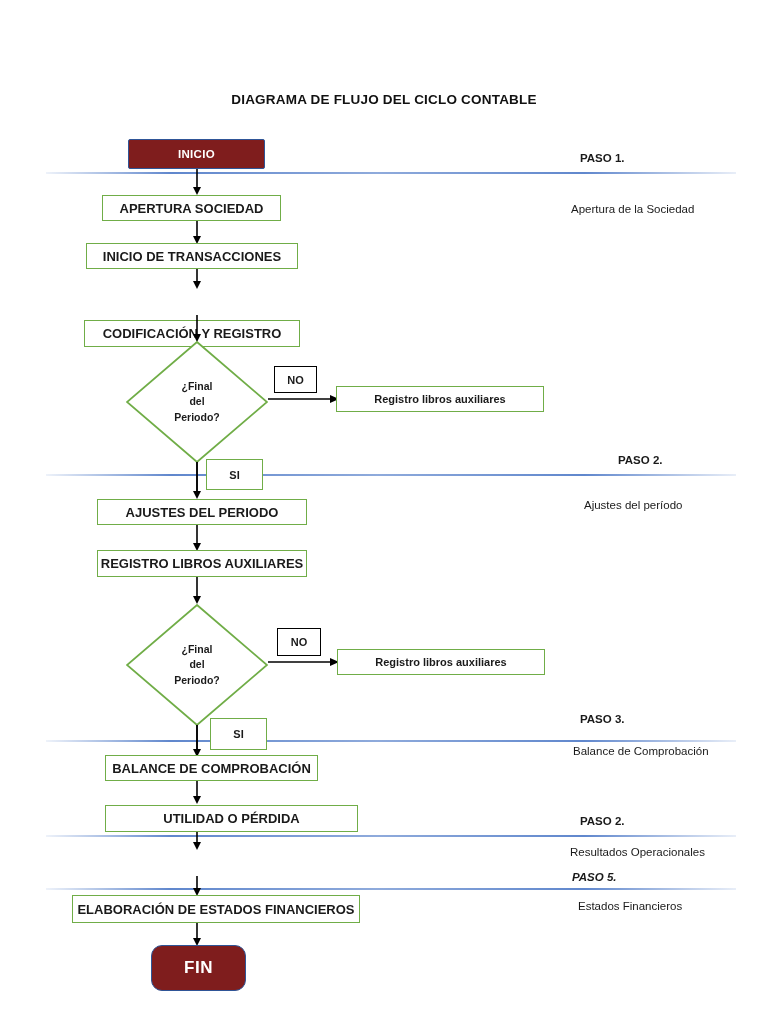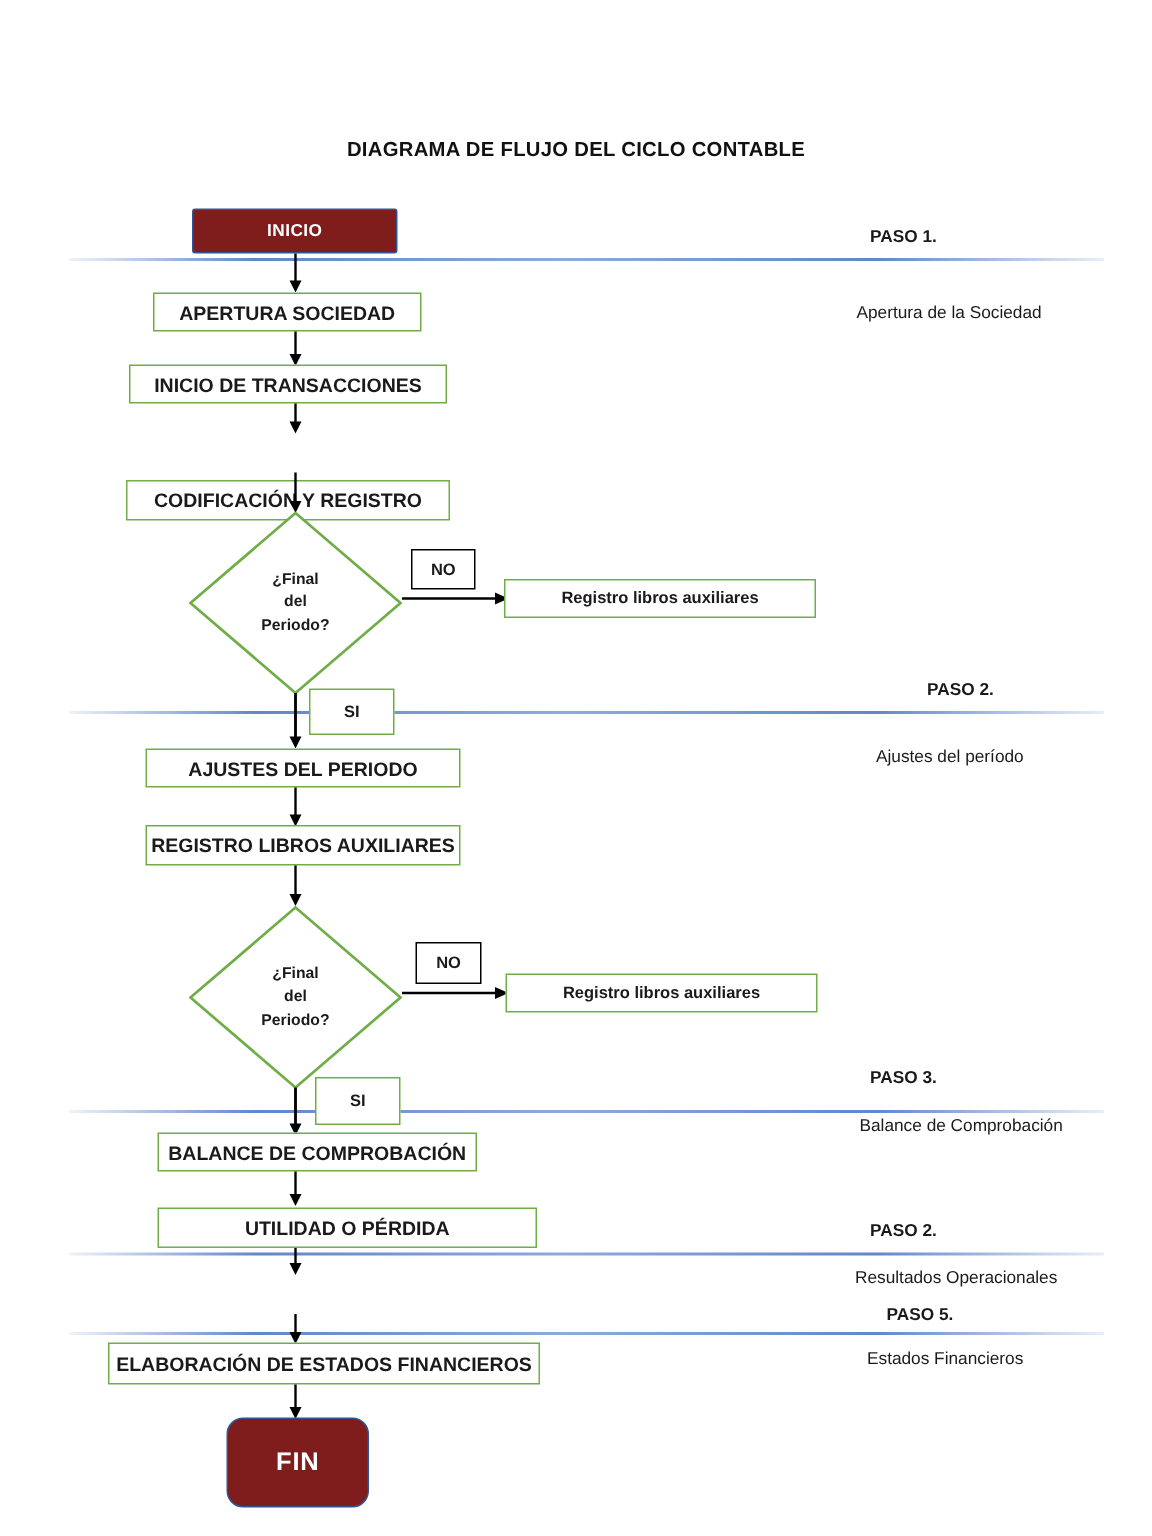--- a/index.html
+++ b/index.html
@@ -167,21 +167,21 @@
 
   <div class="step-num" style="left:580px; top:454px;padding-left:38px;">PASO 2.</div>
   <div class="step-desc" style="left:584px; top:499px;">Ajustes del período</div>
 
   <div class="step-num" style="left:580px; top:713px;">PASO 3.</div>
   <div class="step-desc" style="left:573px; top:745px;">Balance de Comprobación</div>
 
   <div class="step-num" style="left:580px; top:815px;">PASO 2.</div>
   <div class="step-desc" style="left:570px; top:846px;">Resultados Operacionales</div>
 
-  <div class="step-num" style="left:591px; top:871px;">PASO 5.</div>
+  <div class="step-num" style="left:572px; top:871px;font-style:italic;">PASO 5.</div>
   <div class="step-desc" style="left:578px; top:900px;">Estados Financieros</div>
 
   <div class="terminator start" style="left:128px; top:139px; width:137px; height:30px;">INICIO</div>
 
   <div class="conn" style="left:190px; top:169px;">
     <svg width="14" height="27" viewBox="0 0 14 27">
       <line x1="7" y1="0" x2="7" y2="19" stroke="#000" stroke-width="1.6"></line>
       <polygon points="7,26 3,18 11,18" fill="#000"></polygon>
     </svg>
   </div>
@@ -317,15 +317,15 @@
 
   <div class="process" style="left:72px; top:895px; width:288px; height:28px;">ELABORACIÓN DE ESTADOS FINANCIEROS</div>
 
   <div class="conn" style="left:190px; top:923px;">
     <svg width="14" height="24" viewBox="0 0 14 24">
       <line x1="7" y1="0" x2="7" y2="16" stroke="#000" stroke-width="1.6"></line>
       <polygon points="7,23 3,15 11,15" fill="#000"></polygon>
     </svg>
   </div>
 
-  <div class="terminator end" style="left:151px; top:945px; width:95px; height:60px;">FIN</div>
+  <div class="terminator end" style="left:151px; top:945px; width:95px; height:46px;">FIN</div>
 
 </div>
 
 </body></html>

